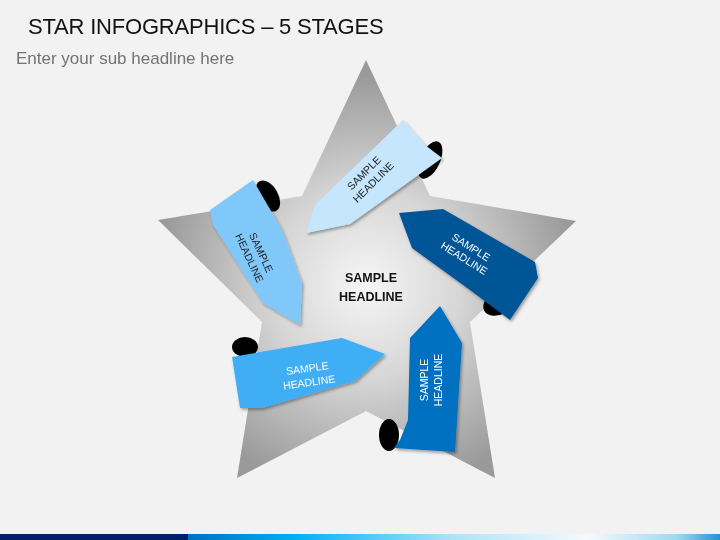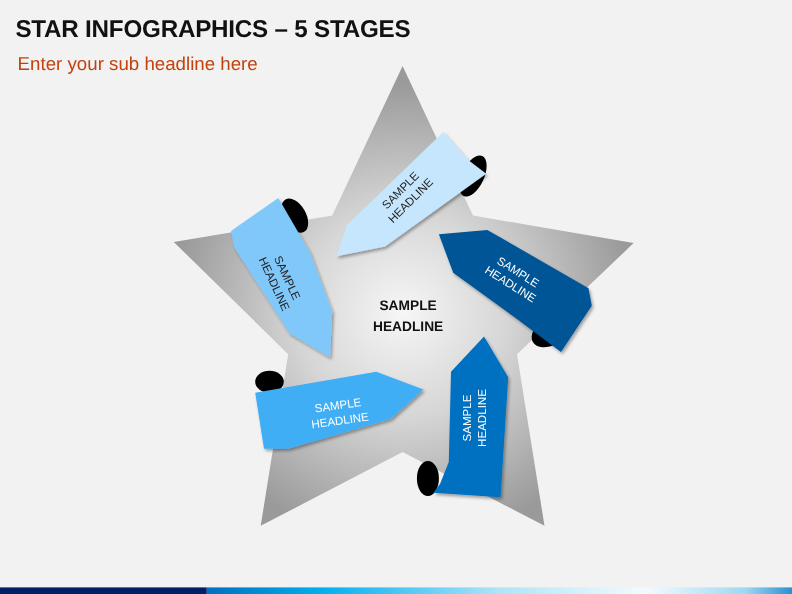--- a/index.html
+++ b/index.html
@@ -1,18 +1,18 @@
 <!DOCTYPE html>
 <html><head>
 <meta charset="utf-8">
 <style>
   html,body{margin:0;padding:0;}
   body{width:720px;height:540px;background:#f2f2f2;position:relative;overflow:hidden;font-family:"Liberation Sans","DejaVu Sans",sans-serif;}
-  .title{position:absolute;left:14px;top:14px;font-size:22px;font-weight:bold;color:#111;letter-spacing:-0.2px;}
-  .subtitle{position:absolute;left:16px;top:49px;font-size:17px;color:#c2410c;text-align:center;}
+  .title{position:absolute;left:28px;top:14px;font-size:22px;font-weight:normal;color:#111;letter-spacing:-0.2px;}
+  .subtitle{position:absolute;left:16px;top:49px;font-size:17px;color:#737373;text-align:center;}
   svg.diagram{position:absolute;left:0;top:0;}
   .rtext{font-family:"Liberation Sans","DejaVu Sans",sans-serif;font-size:10.5px;}
   .ctext{font-family:"Liberation Sans","DejaVu Sans",sans-serif;font-size:12.5px;font-weight:bold;fill:#111;}
   .footer{position:absolute;left:0;bottom:0;width:720px;height:6px;display:flex;}
   .footer .dark{width:188px;height:6px;}
   .footer .grad{flex:1;height:6px;}
 </style>
 </head>
 <body>
 

